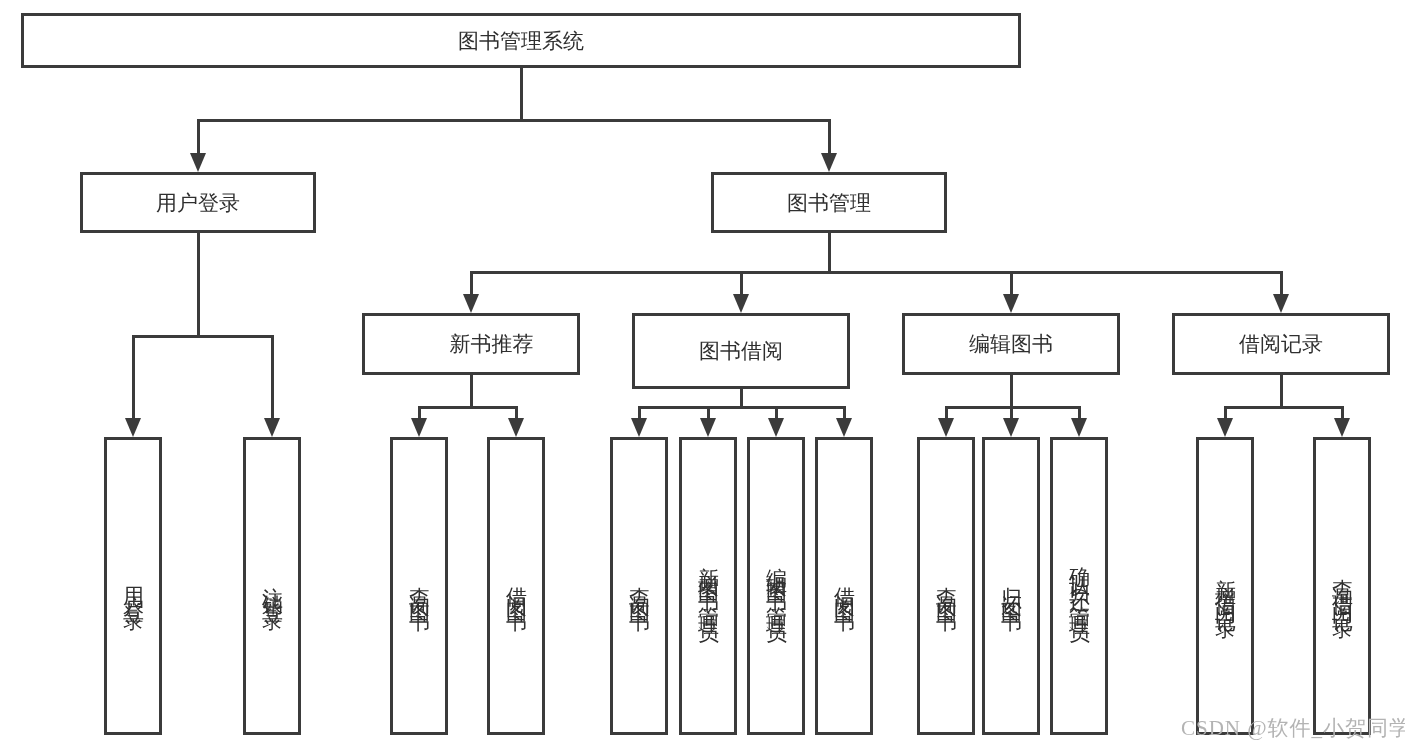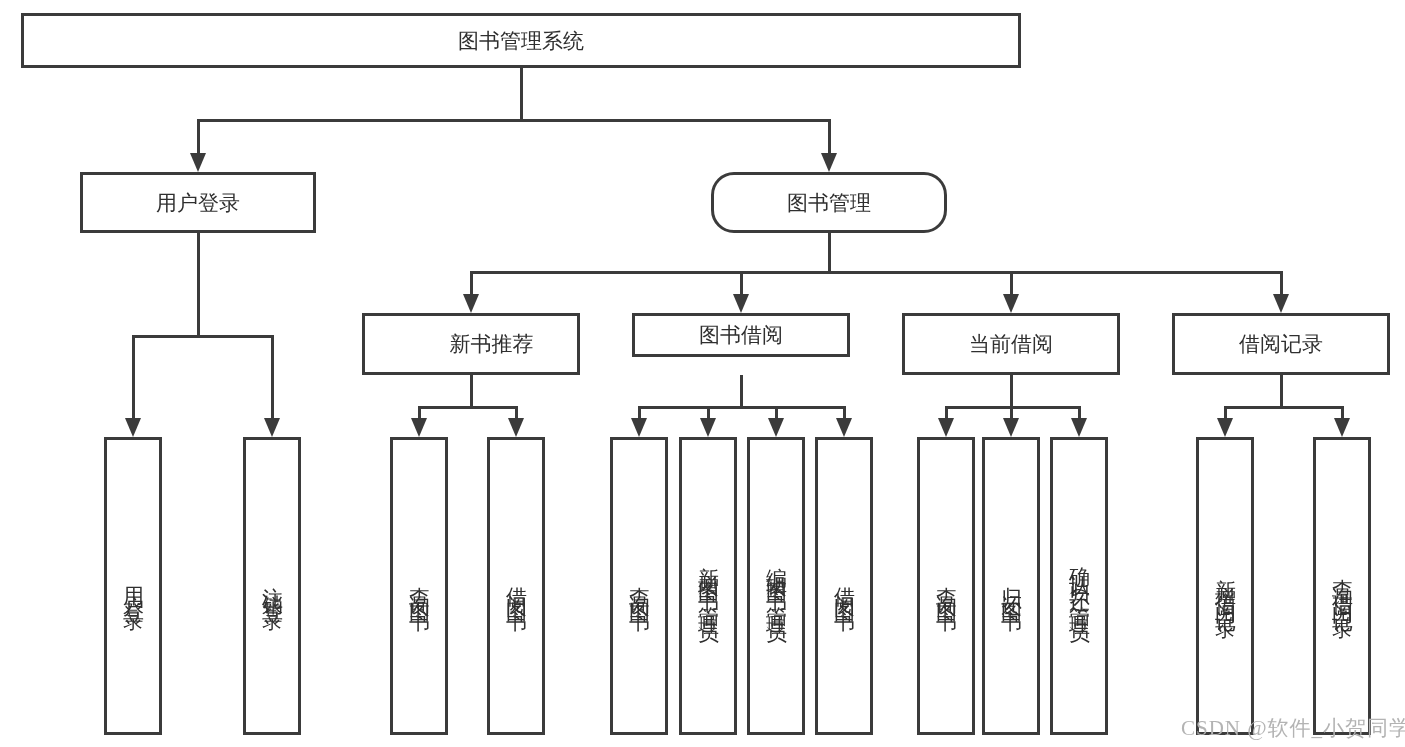--- a/index.html
+++ b/index.html
@@ -56,24 +56,24 @@
     letter-spacing: 1px;
   }
 </style>
 </head>
 <body>
 
 <div class="canvas">
   <div id="nodes-layer">
       <div class="node" style="left: 21px; top: 13px; width: 1000px; height: 55px; border-color: rgb(59, 59, 59); color: rgb(47, 47, 47); background: rgb(255, 255, 255);">图书管理系统</div>
       <div class="node" style="left: 80px; top: 172px; width: 236px; height: 61px; border-color: rgb(59, 59, 59); color: rgb(47, 47, 47); background: rgb(255, 255, 255);">用户登录</div>
-      <div class="node" style="left: 711px; top: 172px; width: 236px; height: 61px; border-color: rgb(59, 59, 59); color: rgb(47, 47, 47); background: rgb(255, 255, 255); border-radius: 23px;">图书管理</div>
+      <div class="node" style="left: 711px; top: 172px; width: 236px; height: 61px; border-color: rgb(59, 59, 59); color: rgb(47, 47, 47); background: rgb(255, 255, 255);">图书管理</div>
       <div class="node" style="left: 362px; top: 313px; width: 218px; height: 62px; border-color: rgb(59, 59, 59); color: rgb(47, 47, 47); background: rgb(255, 255, 255); padding-left: 41px;">新书推荐</div>
-      <div class="node" style="left: 632px; top: 313px; width: 218px; height: 44px; border-color: rgb(59, 59, 59); color: rgb(47, 47, 47); background: rgb(255, 255, 255);">图书借阅</div>
-      <div class="node" style="left: 902px; top: 313px; width: 218px; height: 62px; border-color: rgb(59, 59, 59); color: rgb(47, 47, 47); background: rgb(255, 255, 255);">当前借阅</div>
+      <div class="node" style="left: 632px; top: 313px; width: 218px; height: 76px; border-color: rgb(59, 59, 59); color: rgb(47, 47, 47); background: rgb(255, 255, 255);">图书借阅</div>
+      <div class="node" style="left: 902px; top: 313px; width: 218px; height: 62px; border-color: rgb(59, 59, 59); color: rgb(47, 47, 47); background: rgb(255, 255, 255);">编辑图书</div>
       <div class="node" style="left: 1172px; top: 313px; width: 218px; height: 62px; border-color: rgb(59, 59, 59); color: rgb(47, 47, 47); background: rgb(255, 255, 255);">借阅记录</div>
       <div class="node vertical" style="left: 104px; top: 437px; width: 58px; height: 298px; border-color: rgb(59, 59, 59); color: rgb(47, 47, 47); background: rgb(255, 255, 255);">用户登录</div>
       <div class="node vertical" style="left: 243px; top: 437px; width: 58px; height: 298px; border-color: rgb(59, 59, 59); color: rgb(47, 47, 47); background: rgb(255, 255, 255);">注销登录</div>
       <div class="node vertical" style="left: 390px; top: 437px; width: 58px; height: 298px; border-color: rgb(59, 59, 59); color: rgb(47, 47, 47); background: rgb(255, 255, 255);">查询图书</div>
       <div class="node vertical" style="left: 487px; top: 437px; width: 58px; height: 298px; border-color: rgb(59, 59, 59); color: rgb(47, 47, 47); background: rgb(255, 255, 255);">借阅图书</div>
       <div class="node vertical" style="left: 610px; top: 437px; width: 58px; height: 298px; border-color: rgb(59, 59, 59); color: rgb(47, 47, 47); background: rgb(255, 255, 255);">查询图书</div>
       <div class="node vertical" style="left: 679px; top: 437px; width: 58px; height: 298px; border-color: rgb(59, 59, 59); color: rgb(47, 47, 47); background: rgb(255, 255, 255);">新增图书（管理员）</div>
       <div class="node vertical" style="left: 747px; top: 437px; width: 58px; height: 298px; border-color: rgb(59, 59, 59); color: rgb(47, 47, 47); background: rgb(255, 255, 255);">编辑图书（管理员）</div>
       <div class="node vertical" style="left: 815px; top: 437px; width: 58px; height: 298px; border-color: rgb(59, 59, 59); color: rgb(47, 47, 47); background: rgb(255, 255, 255);">借阅图书</div>
       <div class="node vertical" style="left: 917px; top: 437px; width: 58px; height: 298px; border-color: rgb(59, 59, 59); color: rgb(47, 47, 47); background: rgb(255, 255, 255);">查询图书</div>

